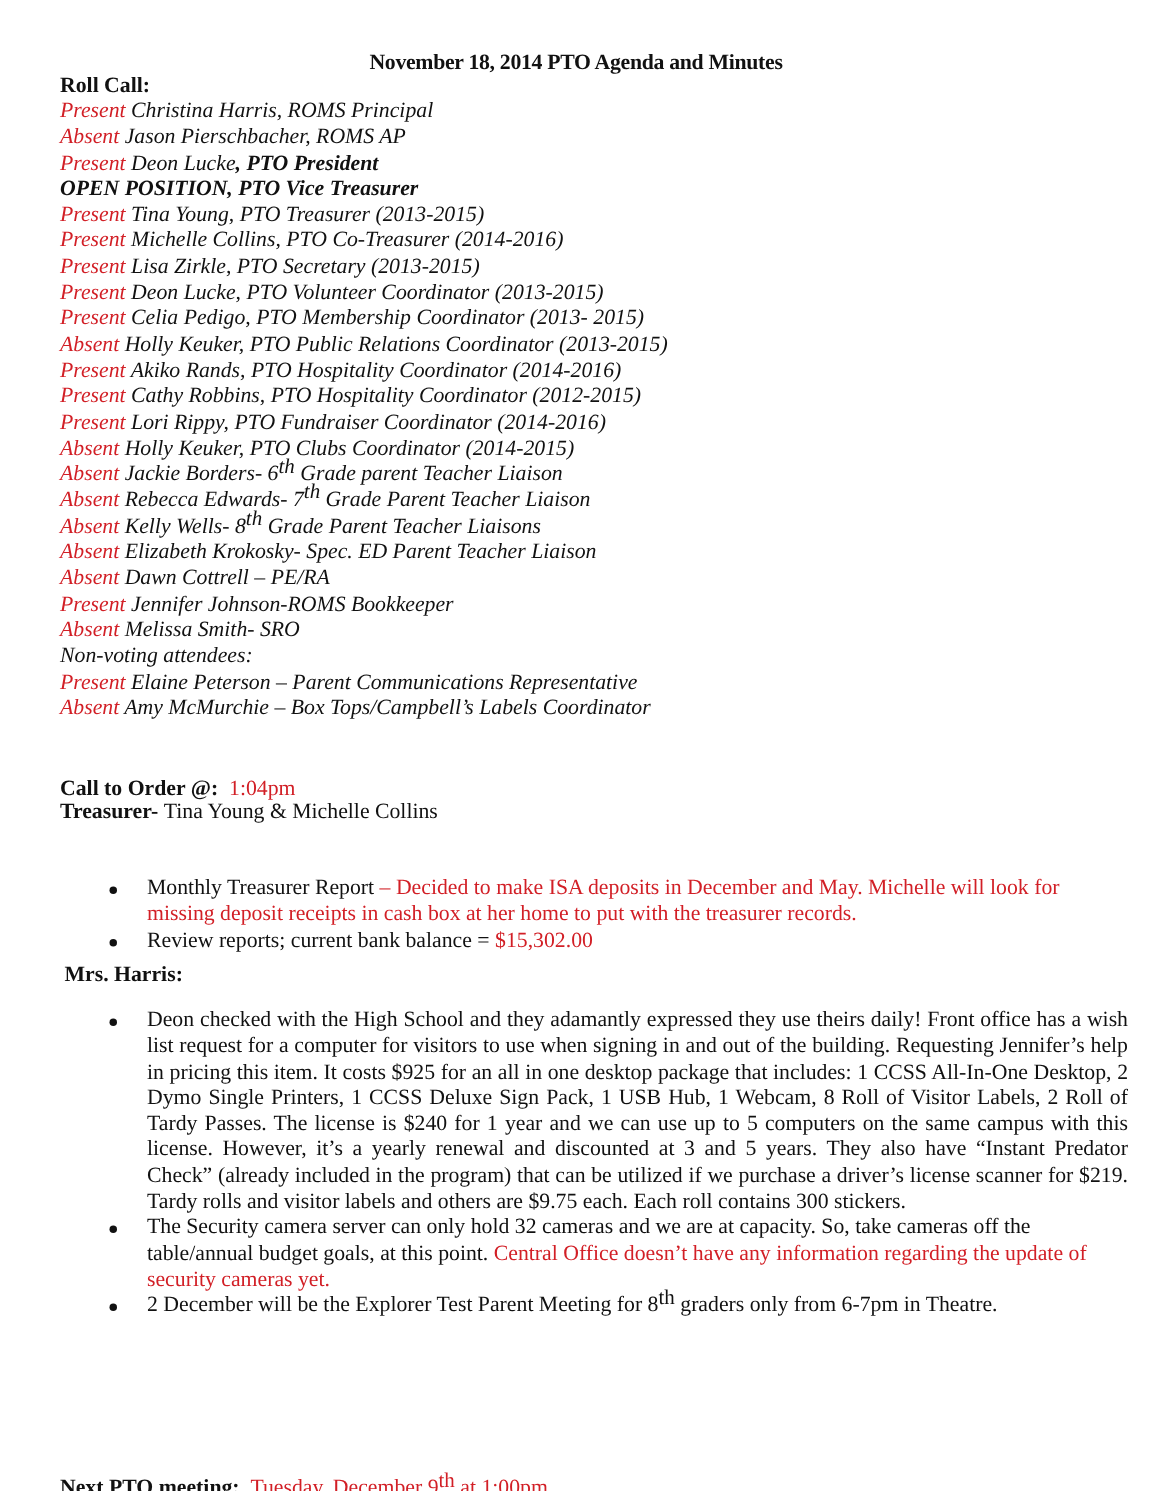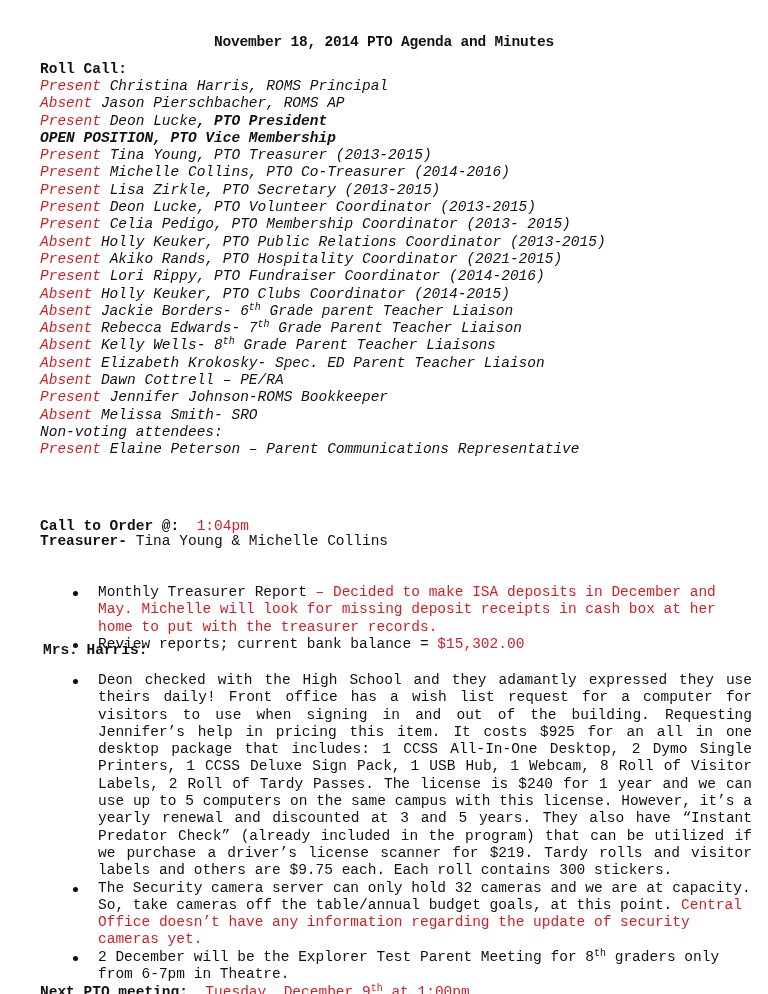--- a/index.html
+++ b/index.html
@@ -1,34 +1,34 @@
 <!DOCTYPE html>
 <html><head>
 <meta charset="utf-8">
 <style>
   html, body { margin: 0; padding: 0; background: #ffffff; }
   body {
     width: 768px; height: 994px; position: relative; overflow: hidden;
     font-family: "Liberation Serif", "DejaVu Serif", serif;
     color: #111111;
   }
-  .page { position: absolute; left: 0; top: 0; width: 660px; height: 994px; font-family: Liberation Mono, monospace; }
+  .page { position: absolute; left: 0; top: 0; width: 660px; height: 994px; }
   .title {
     position: absolute; top: 34px; left: 0; width: 768px; text-align: center;
     font-weight: bold; font-size: 14.5px; letter-spacing: -0.2px;
   }
-  .rollcall { position: absolute; left: 40px; top: 60px; }
+  .rollcall { position: absolute; left: 40px; top: 48px; }
   .rc-head { font-weight: bold; font-size: 14.5px; line-height: 18px; height: 18px; }
   .rc-line {
     font-style: italic; font-size: 14.5px; line-height: 17.3px; height: 17.3px;
     white-space: nowrap;
   }
   .red { color: #d21f26; }
   .b { font-weight: bold; }
-  sup { font-size: 10px; line-height: 0; vertical-align: 5px; }
+  sup { font-size: 14px; line-height: 0; vertical-align: 5px; }
 
   .section-head { position: absolute; font-weight: bold; font-size: 14.5px; }
   .section-head .val { font-weight: normal; color: #d21f26; }
   .section-head .norm { font-weight: normal; color: #111; }
 
   .bullets {
     position: absolute; left: 40px; width: 700px; margin: 12px; padding: 0; list-style: none;
     font-size: 14.5px; line-height: 17.3px;
   }
   .bullets li { position: relative; padding-left: 46px; }
@@ -44,39 +44,41 @@
 <div class="page">
 
   <div class="title">November 18, 2014 PTO Agenda and Minutes</div>
 
   <div class="rollcall">
     <div class="rc-head">Roll Call:</div>
     <div id="rc-list">
         <div class="rc-line"><span class="red">Present</span> <span>Christina Harris, ROMS Principal</span></div>
         <div class="rc-line"><span class="red">Absent</span> <span>Jason Pierschbacher, ROMS AP</span></div>
         <div class="rc-line"><span class="red">Present</span> <span>Deon Lucke</span><span class="b">, PTO President</span></div>
-        <div class="rc-line"><span class="b">OPEN POSITION, PTO Vice Membership</span></div>
+        <div class="rc-line"><span class="b">OPEN POSITION, PTO Vice Treasurer</span></div>
         <div class="rc-line"><span class="red">Present</span> <span>Tina Young, PTO Treasurer (2013-2015)</span></div>
         <div class="rc-line"><span class="red">Present</span> <span>Michelle Collins, PTO Co-Treasurer (2014-2016)</span></div>
         <div class="rc-line"><span class="red">Present</span> <span>Lisa Zirkle, PTO Secretary (2013-2015)</span></div>
         <div class="rc-line"><span class="red">Present</span> <span>Deon Lucke, PTO Volunteer Coordinator (2013-2015)</span></div>
         <div class="rc-line"><span class="red">Present</span> <span>Celia Pedigo, PTO Membership Coordinator (2013- 2015)</span></div>
         <div class="rc-line"><span class="red">Absent</span> <span> Holly Keuker, PTO Public Relations Coordinator (2013-2015)</span></div>
-        <div class="rc-line"><span class="red">Present</span> <span>Akiko Rands, PTO Hospitality Coordinator (2021-2015)</span></div>
+        <div class="rc-line"><span class="red">Present</span> <span>Akiko Rands, PTO Hospitality Coordinator (2014-2016)</span></div>
+        <div class="rc-line"><span class="red">Present</span> <span>Cathy Robbins, PTO Hospitality Coordinator (2012-2015)</span></div>
         <div class="rc-line"><span class="red">Present</span> <span>Lori Rippy, PTO Fundraiser Coordinator (2014-2016)</span></div>
         <div class="rc-line"><span class="red">Absent</span> <span> Holly Keuker, PTO Clubs Coordinator (2014-2015)</span></div>
         <div class="rc-line"><span class="red">Absent</span> <span>Jackie Borders- 6</span><sup>th</sup><span> Grade parent Teacher Liaison</span></div>
         <div class="rc-line"><span class="red">Absent</span> <span>Rebecca Edwards- 7</span><sup>th</sup><span> Grade Parent Teacher Liaison</span></div>
         <div class="rc-line"><span class="red">Absent</span> <span>Kelly Wells- 8</span><sup>th</sup><span> Grade Parent Teacher Liaisons</span></div>
         <div class="rc-line"><span class="red">Absent</span> <span>Elizabeth Krokosky- Spec. ED Parent Teacher Liaison</span></div>
         <div class="rc-line"><span class="red">Absent</span> <span>Dawn Cottrell – PE/RA</span></div>
         <div class="rc-line"><span class="red">Present</span> <span>Jennifer Johnson-ROMS Bookkeeper</span></div>
         <div class="rc-line"><span class="red">Absent</span> <span>Melissa Smith- SRO</span></div>
         <div class="rc-line"><span>Non-voting attendees:</span></div>
         <div class="rc-line"><span class="red">Present</span> <span>Elaine Peterson – Parent Communications Representative</span></div>
+        <div class="rc-line"><span class="red">Absent</span> <span>Amy McMurchie – Box Tops/Campbell’s Labels Coordinator</span></div>
       </div>
   </div>
 
   <div class="section-head" style="left:40px; top:518px;">
     <span>Call to Order @:</span>&nbsp;
     <span class="val">1:04pm</span>
   </div>
 
   <div class="section-head" style="left:40px; top:533px;">
     <span>Treasurer-</span>

